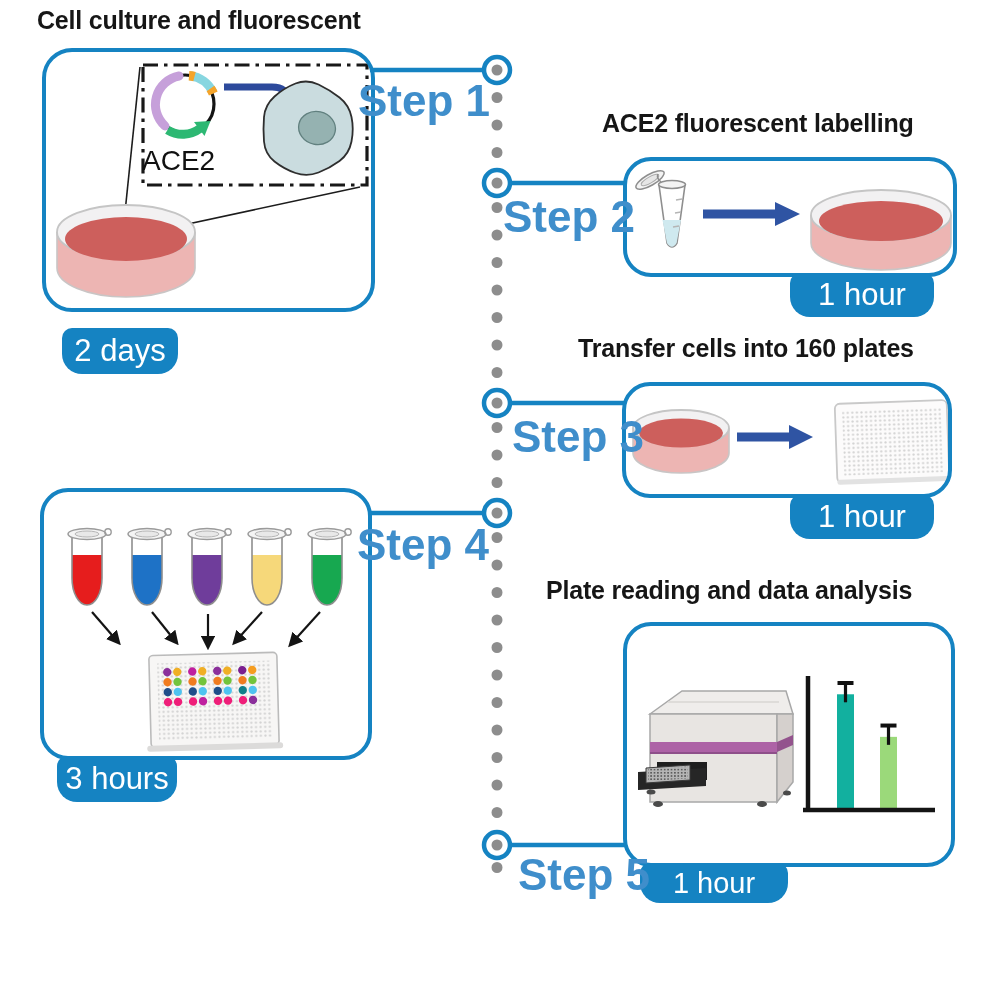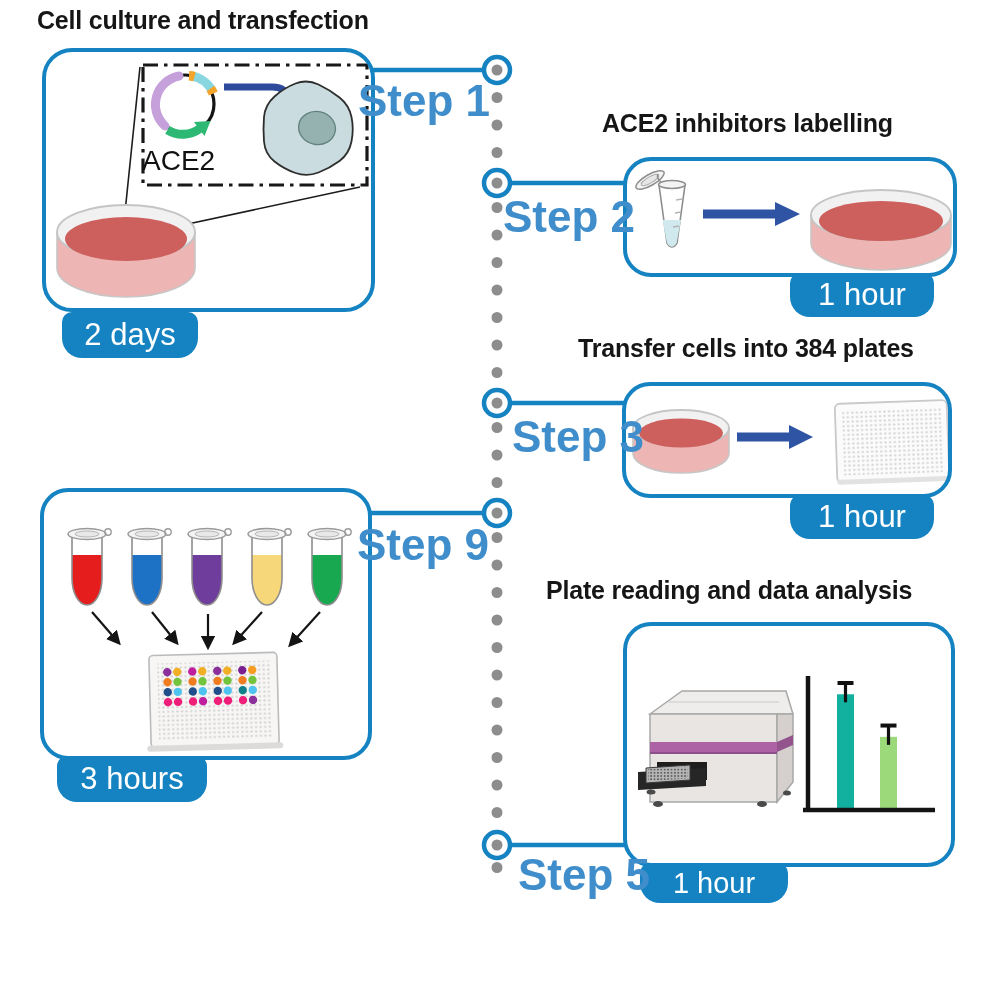--- a/index.html
+++ b/index.html
@@ -9,24 +9,24 @@
   svg text{font-family:"Liberation Sans",sans-serif}
   .panel{position:absolute;border:4.5px solid #1583c2;border-radius:28px;background:transparent;box-sizing:border-box;z-index:2}
   .title{position:absolute;font-weight:bold;font-size:25px;line-height:29px;color:#161616;letter-spacing:-0.2px;white-space:nowrap;z-index:4}
   .steplab{position:absolute;font-weight:bold;font-size:44px;color:#3f8ecb;white-space:nowrap;z-index:4}
   .badge{position:absolute;background:#1583c2;color:#fff;font-weight:normal;font-size:31px;display:flex;align-items:center;justify-content:center;border-radius:10px 10px 20px 20px;z-index:3}
   #p1{left:42px;top:48px;width:333px;height:264px;border-radius:30px}
   #p2{left:623px;top:157px;width:334px;height:120px}
   #p3{left:622px;top:382px;width:330px;height:116px}
   #p4{left:40px;top:488px;width:332px;height:272px}
   #p5{left:623px;top:622px;width:332px;height:245px}
-  #b1{left:62px;top:312px;width:136px;height:46px}
+  #b1{left:62px;top:328px;width:116px;height:46px}
   #b2{left:790px;top:273px;width:144px;height:44px}
   #b3{left:790px;top:495px;width:144px;height:44px}
-  #b4{left:57px;top:756px;width:150px;height:46px}
+  #b4{left:57px;top:756px;width:120px;height:46px}
   #b5{left:640px;top:863px;width:148px;height:40px;font-size:29px}
   #t1{left:37px;top:6px}
   #t2{left:602px;top:109px}
   #t3{left:578px;top:334px}
   #t4{left:38px;top:409px}
   #t5{left:546px;top:576px}
   #s1{right:506px;top:76px}
   #s2{left:503px;top:192px}
   #s3{left:512px;top:412px}
   #s4{right:507px;top:520px}
@@ -269,29 +269,29 @@
       </g>
     </g>
   </svg>
 
   <div class="panel" id="p1"></div>
   <div class="panel" id="p2"></div>
   <div class="panel" id="p3"></div>
   <div class="panel" id="p4"></div>
   <div class="panel" id="p5"></div>
 
-  <div class="title" id="t1">Cell culture and transfection</div>
-  <div class="title" id="t2">ACE2 inhibitors labelling</div>
-  <div class="title" id="t3">Transfer cells into 384 plates</div>
+  <div class="title" id="t1">Cell culture and fluorescent</div>
+  <div class="title" id="t2">ACE2 fluorescent labelling</div>
+  <div class="title" id="t3">Transfer cells into 160 plates</div>
   <div class="title" id="t5">Plate reading and data analysis</div>
 
   <div class="steplab" id="s1">Step 1</div>
   <div class="steplab" id="s2">Step 2</div>
   <div class="steplab" id="s3">Step 3</div>
-  <div class="steplab" id="s4">Step 9</div>
+  <div class="steplab" id="s4">Step 4</div>
   <div class="steplab" id="s5">Step 5</div>
 
   <div class="badge" id="b1">2 days</div>
   <div class="badge" id="b2">1 hour</div>
   <div class="badge" id="b3">1 hour</div>
   <div class="badge" id="b4">3 hours</div>
   <div class="badge" id="b5">1 hour</div>
 </div>
 
 </body></html>

